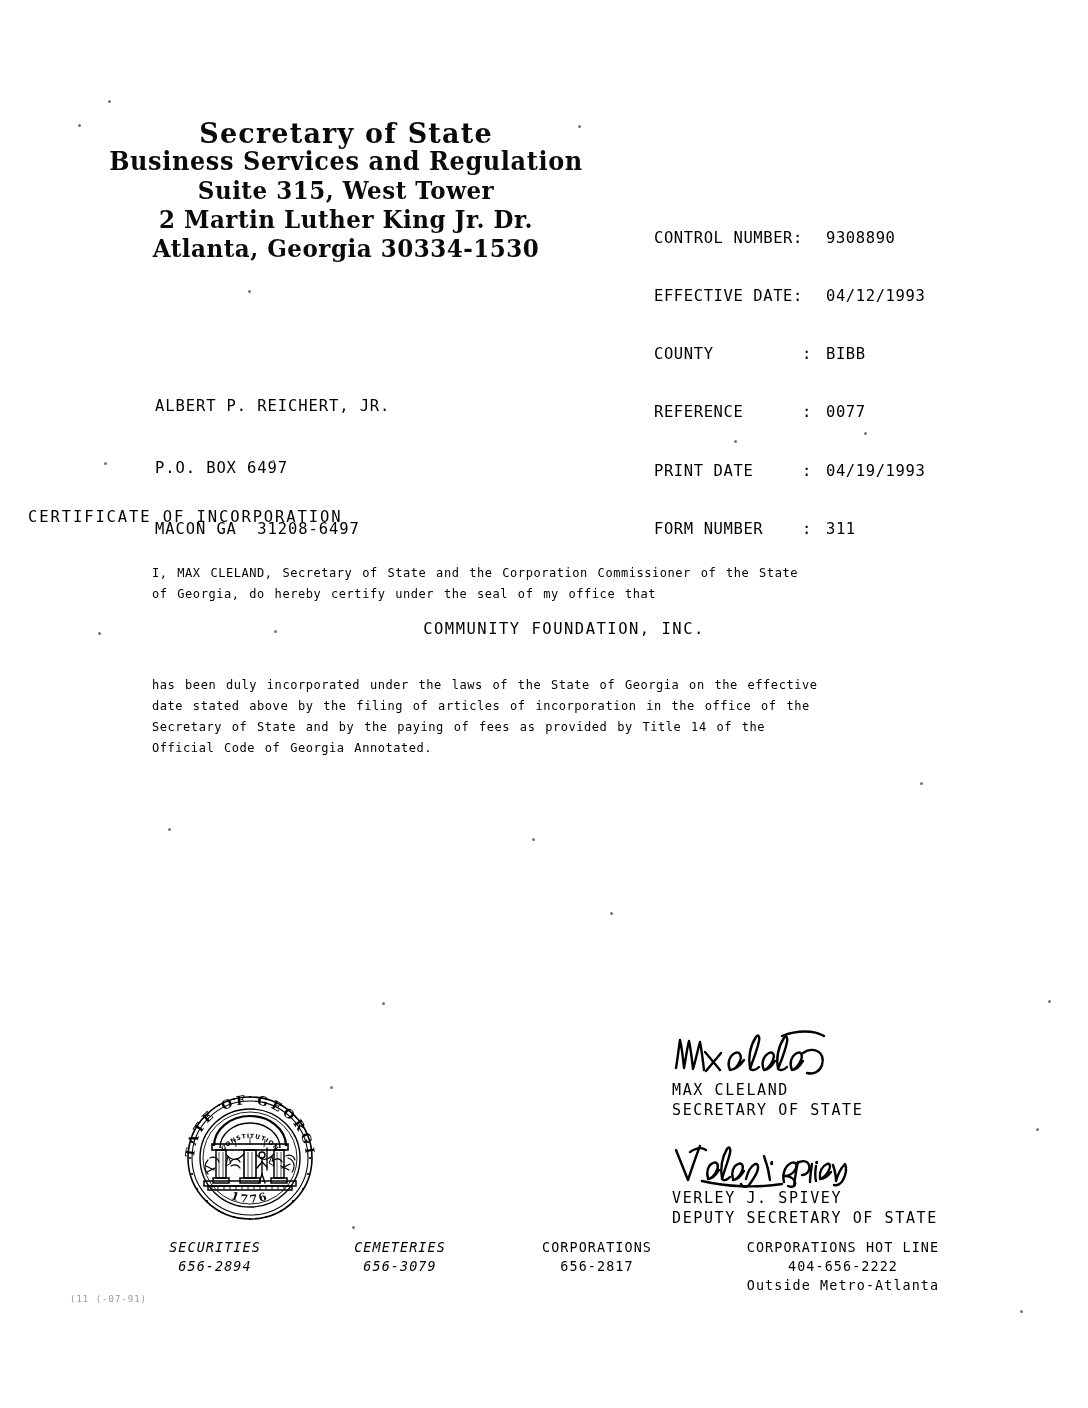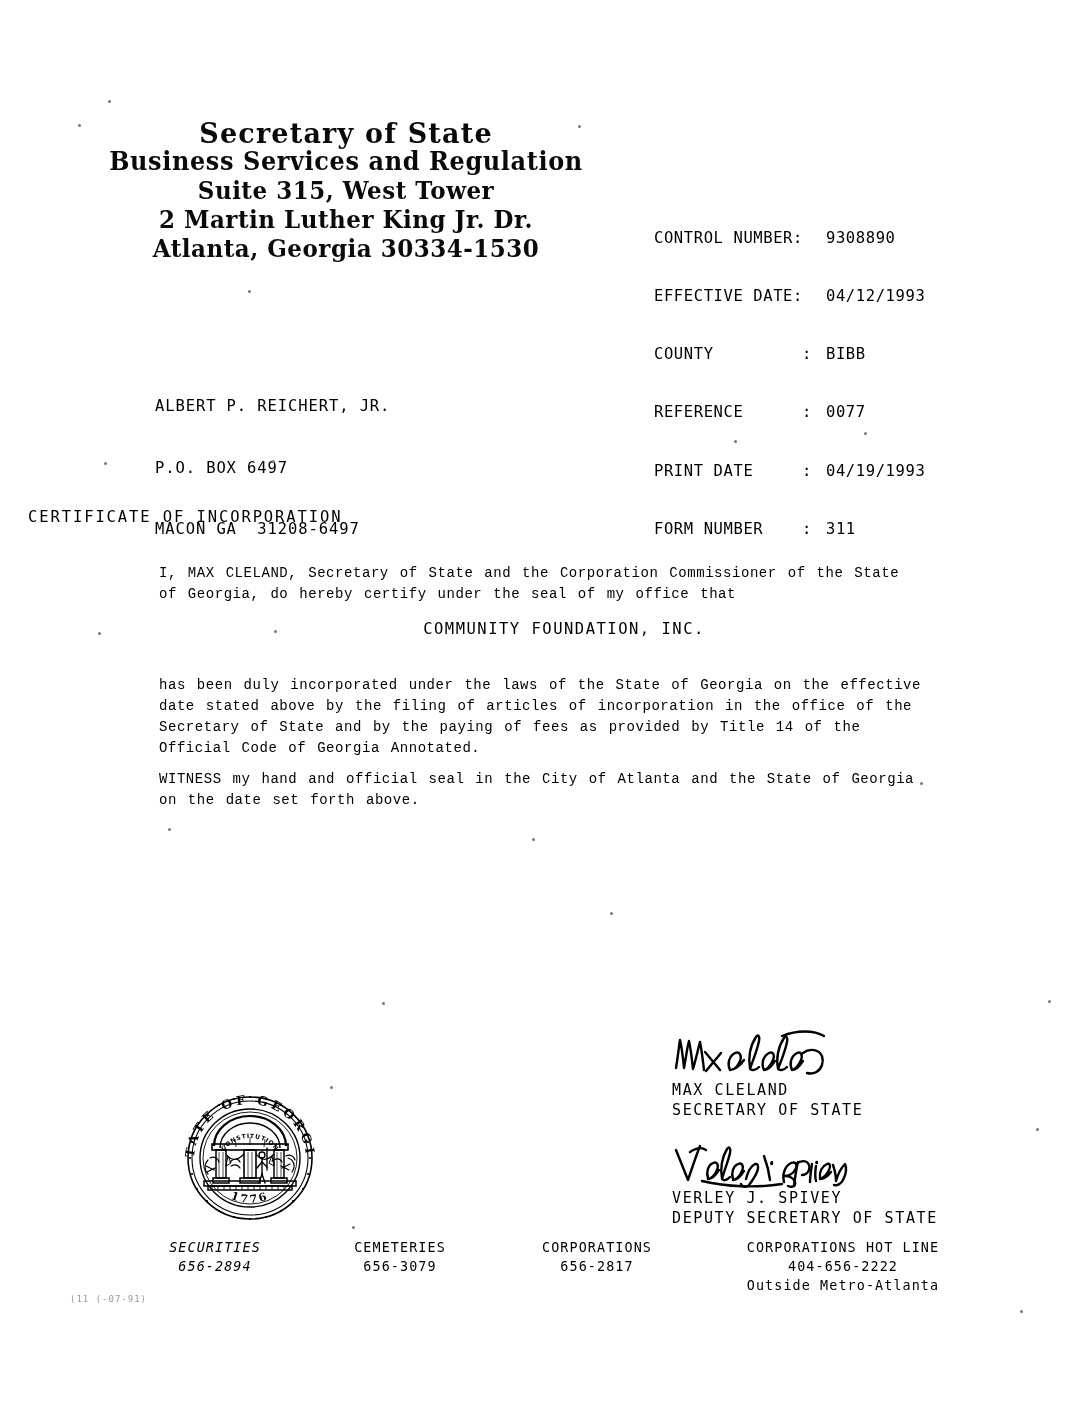--- a/index.html
+++ b/index.html
@@ -78,27 +78,26 @@
     text-align: left;
     font-size: 15.5px;
     letter-spacing: 1.9px;
     padding-left: 28px;
     box-sizing: border-box;
   }
 
   
   .para {
     position: absolute;
-    left: 159px;
+    left: 152px;
     width: 812px;
-    font-size: 14px;
+    font-size: 12px;
     line-height: 21px;
     letter-spacing: 0.55px;
     word-spacing: 2px;
-    font-family: Liberation Mono, monospace;
   }
   .para-1 { top: 563px; }
   .para-3 { top: 675px; }
   .para-4 { top: 769px; }
   .para .ln { display: block; white-space: pre; }
 
   .company-name {
     position: absolute;
     left: 0;
     top: 620px;
@@ -141,21 +140,21 @@
     height: 80px;
   }
   .foot-col {
     position: absolute;
     text-align: center;
     font-size: 13.4px;
     line-height: 19px;
     letter-spacing: 1.1px;
   }
   .fc-1 { left: 135px; width: 160px; font-style: italic; }
-  .fc-2 { left: 320px; width: 160px; }
+  .fc-2 { left: 320px; width: 160px; font-style: italic; }
   .fc-3 { left: 517px; width: 160px; }
   .fc-4 { left: 728px; width: 230px; }
   .foot-label { display: block; }
   .foot-num { display: block; }
   .foot-sub { display: block; }
 
   .form-code {
     position: absolute;
     left: 70px;
     top: 1294px;
@@ -208,24 +207,20 @@
 
   <div class="company-name">COMMUNITY FOUNDATION, INC.</div>
 
   <div class="para para-3">
     <span class="ln">has been duly incorporated under the laws of the State of Georgia on the effective</span>
     <span class="ln">date stated above by the filing of articles of incorporation in the office of the</span>
     <span class="ln">Secretary of State and by the paying of fees as provided by Title 14 of the</span>
     <span class="ln">Official Code of Georgia Annotated.</span>
   </div>
 
-  <div class="para para-4">
-    <span class="ln">WITNESS my hand and official seal in the City of Atlanta and the State of Georgia</span>
-    <span class="ln">on the date set forth above.</span>
-  </div>
 
   <div class="sig-block">
     <svg class="sig-img" width="200" height="52" viewBox="0 0 200 52">
       <g fill="none" stroke="#000" stroke-width="2.4" stroke-linecap="round" stroke-linejoin="round">
         <path d="M4 40 C6 28 7 18 8 12 C10 20 11 30 12 40 C14 30 15 20 17 13 C19 22 20 32 21 41 C24 31 26 21 28 14 C30 24 31 34 32 42"></path>
         <path d="M33 24 C38 30 43 36 48 42"></path>
         <path d="M49 25 C44 31 39 37 34 43"></path>
         <path d="M58 42 C55 36 57 28 63 25 C68 23 70 28 68 33 C66 38 62 42 58 42 C62 42 68 38 72 32"></path>
         <path d="M78 40 C76 30 78 18 84 9 C86 6 88 8 87 13 C85 23 81 32 78 41 C80 43 84 42 87 39"></path>
         <path d="M92 42 C89 36 91 28 97 25 C101 23 103 27 101 32 C99 37 95 42 92 42 C96 42 100 38 103 33"></path>

